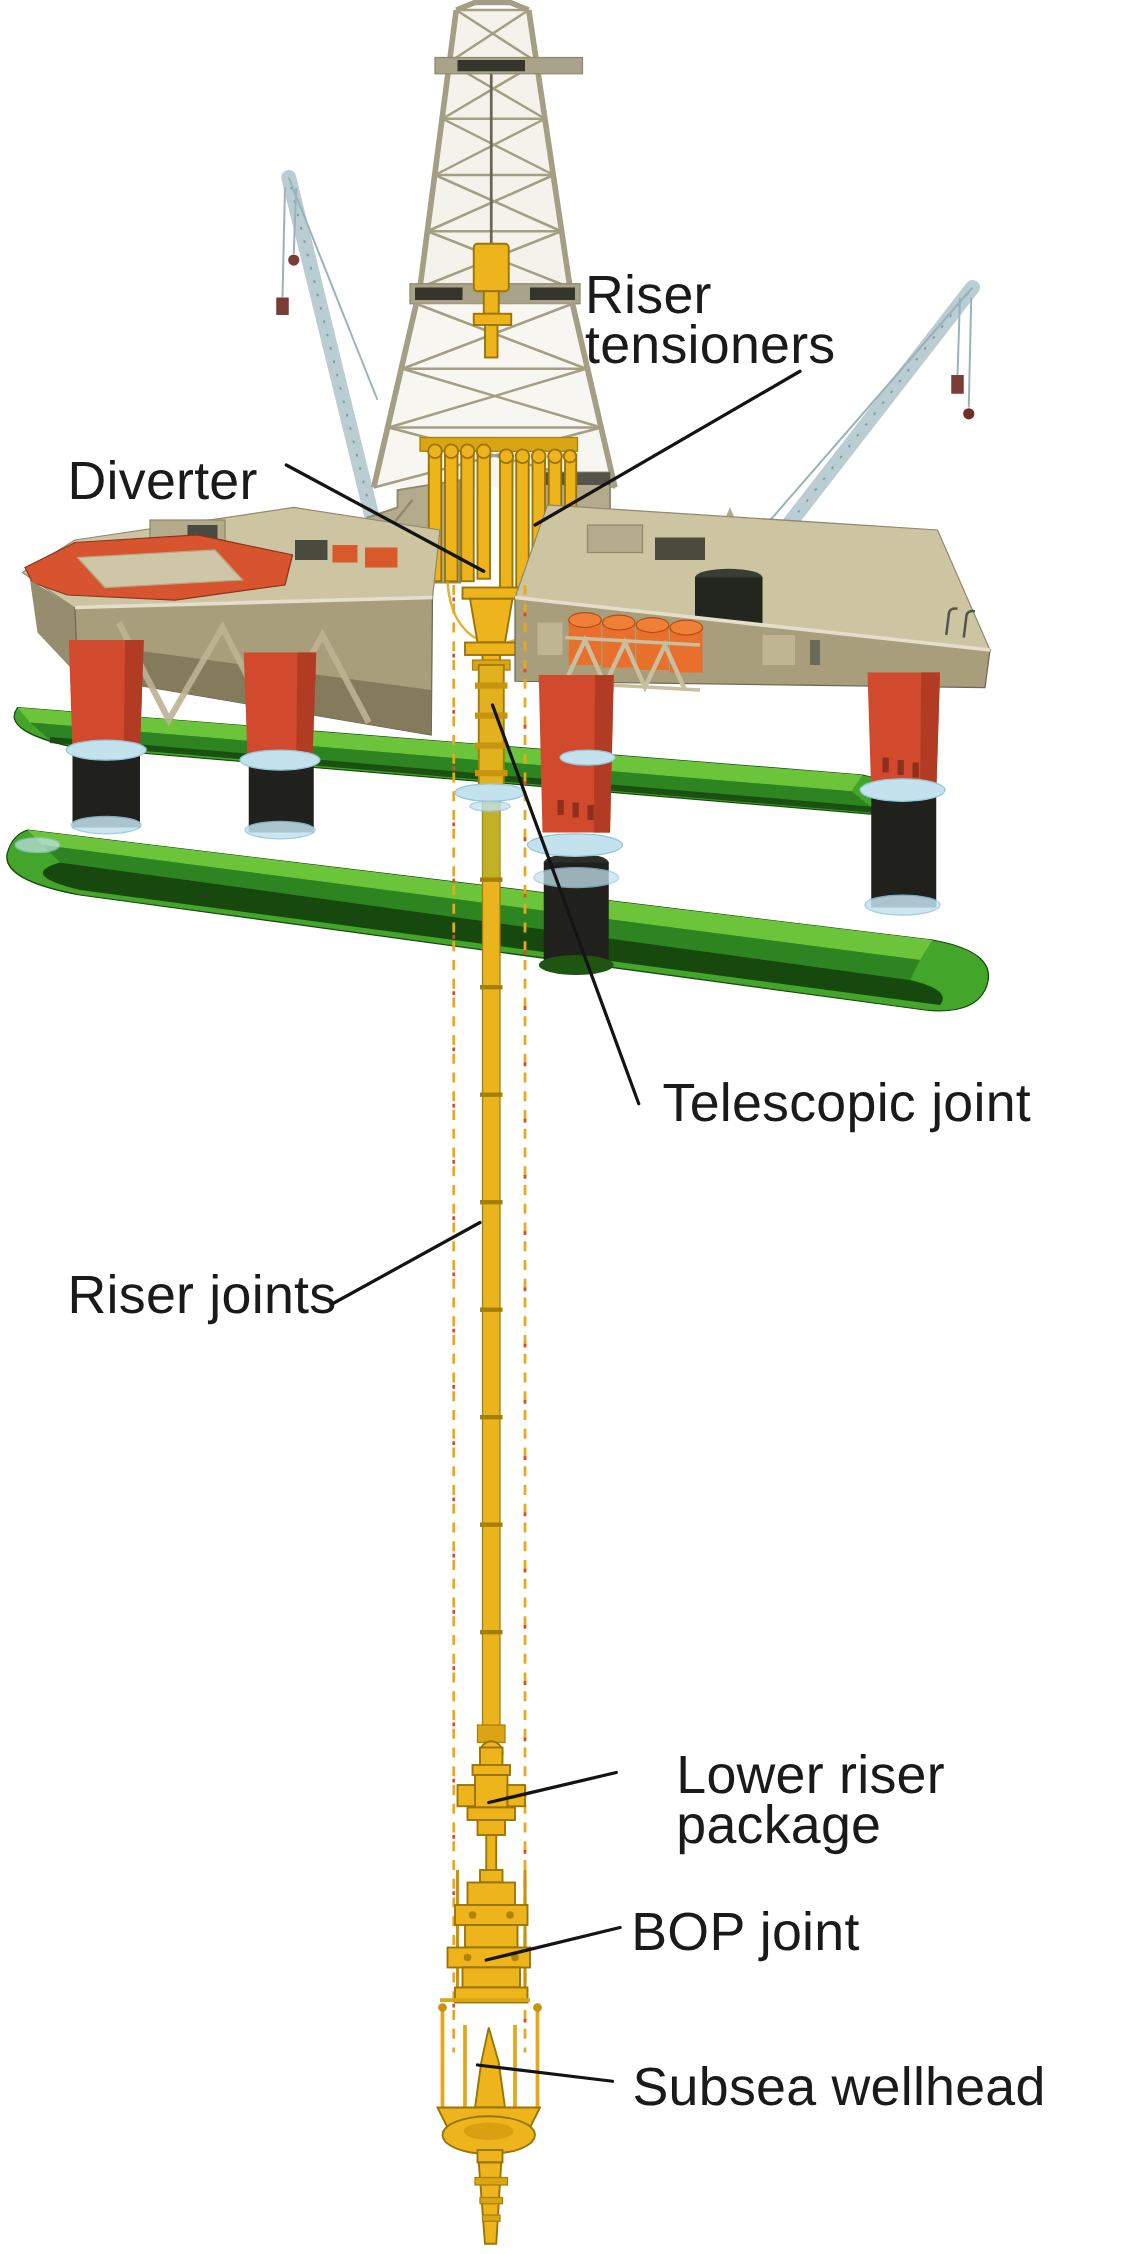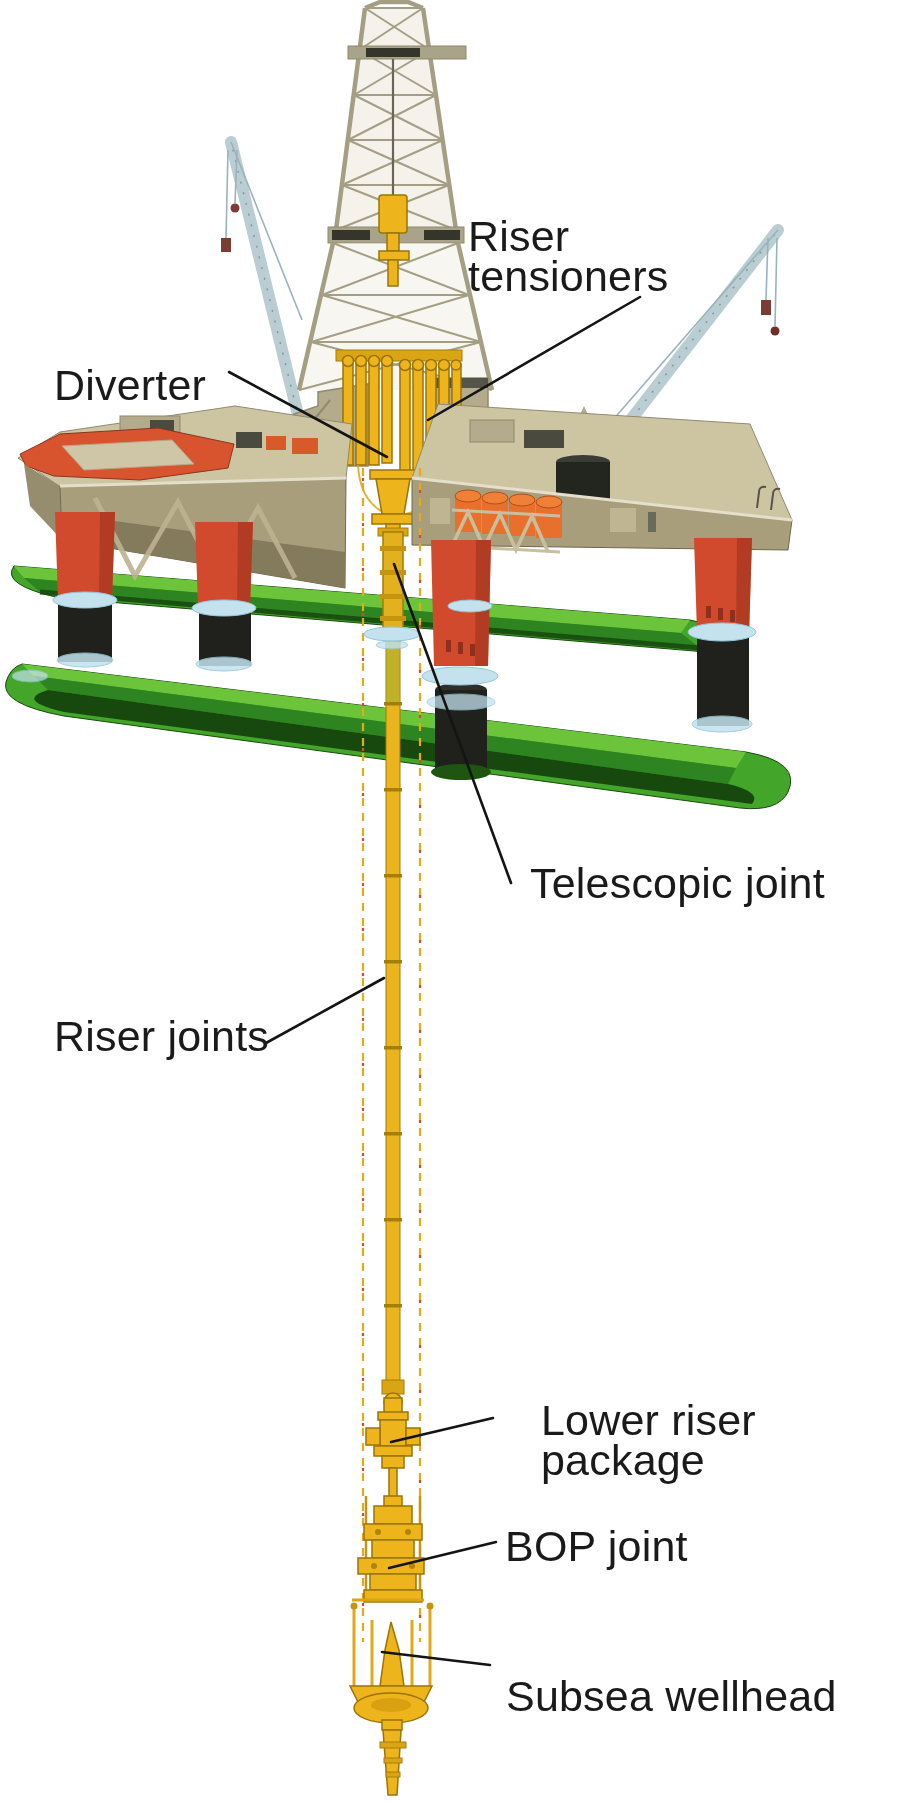--- a/index.html
+++ b/index.html
@@ -311,14 +311,14 @@
   </g>
 </svg>
 
   <div class="diagram-label" style="left:468px;top:216px;">Riser
 tensioners</div>
   <div class="diagram-label" style="left:54px;top:365px;">Diverter</div>
   <div class="diagram-label" style="left:530px;top:863px;">Telescopic joint</div>
   <div class="diagram-label" style="left:54px;top:1016px;">Riser joints</div>
   <div class="diagram-label" style="left:505px;top:1400px;margin-left:36px;">Lower riser package</div>
   <div class="diagram-label" style="left:505px;top:1526px;">BOP joint</div>
-  <div class="diagram-label" style="left:506px;top:1650px;margin-top:26px;">Subsea wellhead</div>
+  <div class="diagram-label" style="left:506px;top:1650px;">Subsea wellhead</div>
 </div>
 
 </body></html>

